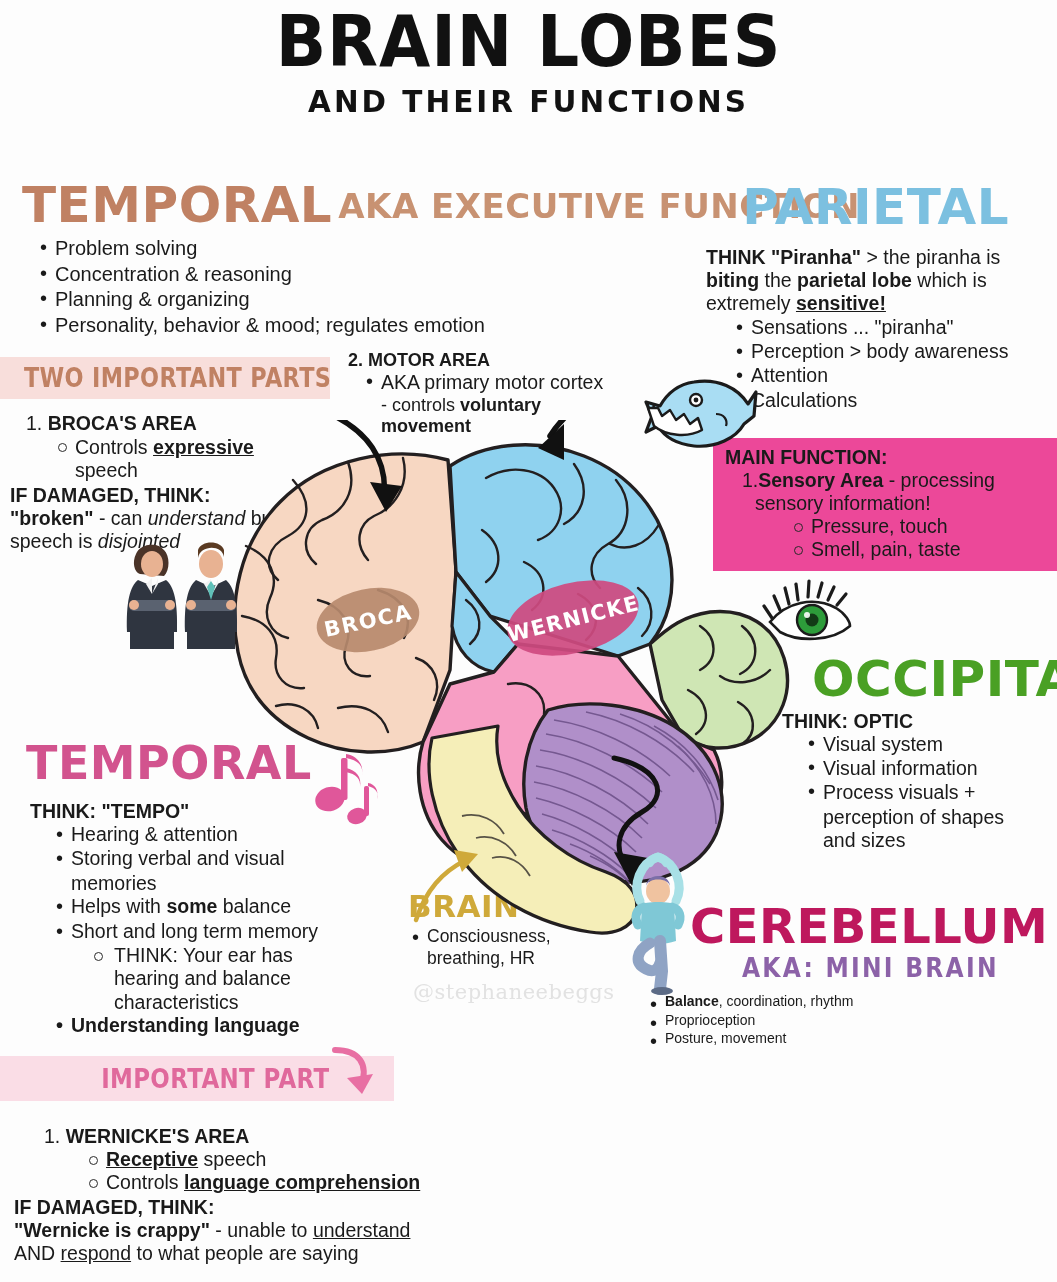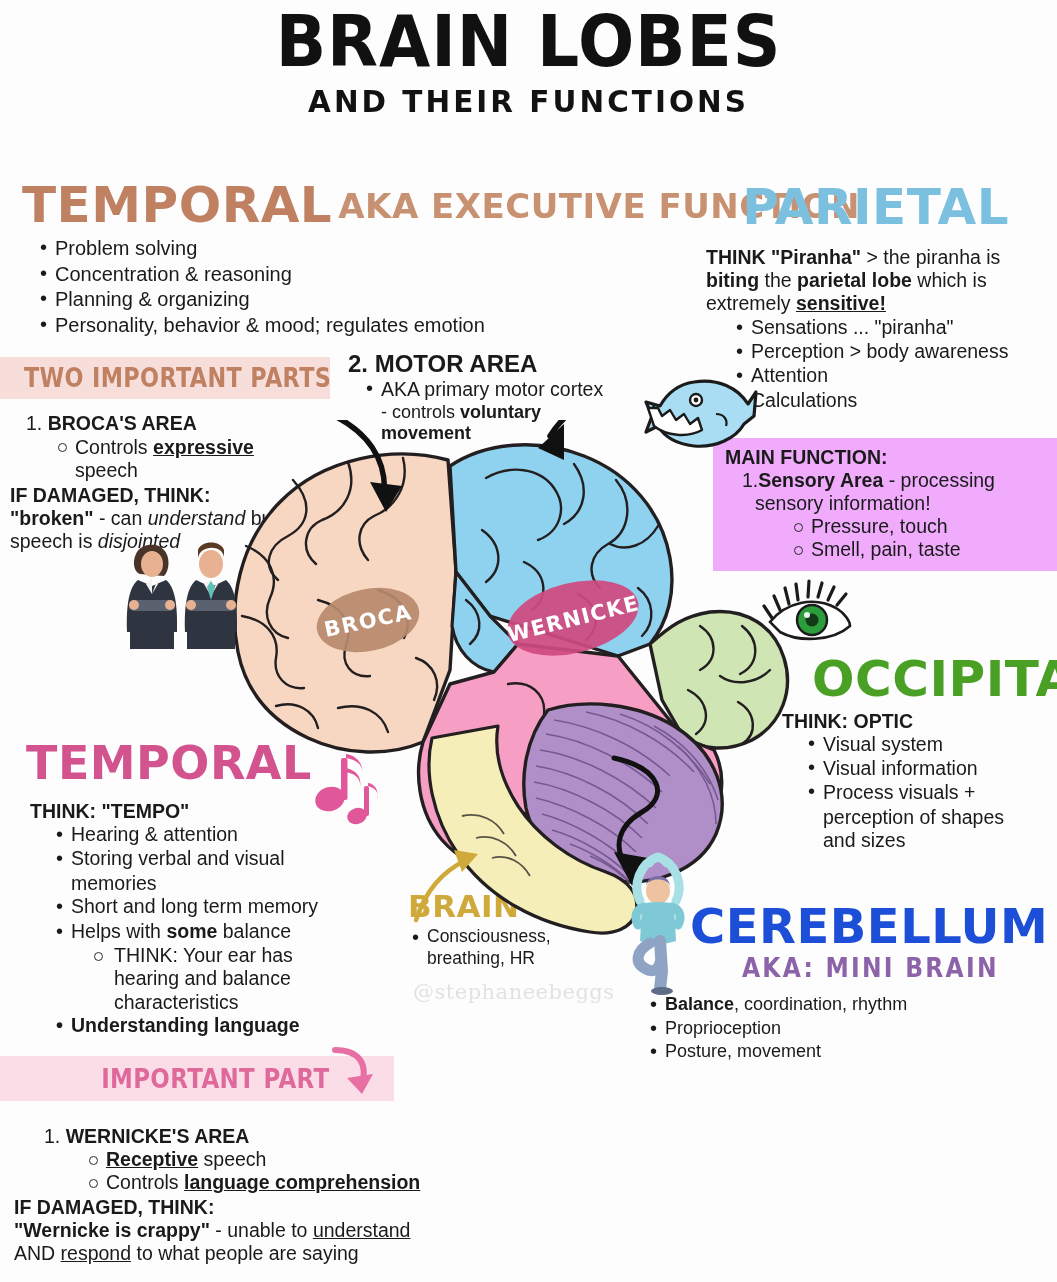--- a/index.html
+++ b/index.html
@@ -116,40 +116,40 @@
   #broca-block .sub::before {
     content: ""; position: absolute; left: 48px; top: 7px;
     width: 7px; height: 7px; border: 1.6px solid #2a2a2a; border-radius: 50%;
   }
   #broca-block .cont { padding-left: 65px; font-size: 19.5px; line-height:1.16; }
   #broca-block .dmg { font-size: 19.5px; font-weight: 700; margin-top: 3px; }
   #broca-block .dmgtxt { font-size: 19.5px; line-height: 1.17; }
 
   
   #motor-block { position: absolute; left: 348px; top: 350px; width: 260px; }
-  #motor-block .hd { font-size: 24px; font-weight: 700; }
+  #motor-block .hd { font-size: 18px; font-weight: 700; }
   #motor-block .li { font-size: 19.5px; line-height: 1.17; margin-left: 14px; }
   #motor-block .cont { margin-left: 33px; font-size: 18px; line-height: 1.17; }
 
   
   #parietal-head {
     position: absolute; right: 48px; top: 178px;
   }
   #parietal-head .name { font-size: 50px; color: #7cc0e0; }
   #parietal-text {
     position: absolute; left: 706px; top: 246px; width: 348px;
   }
   #parietal-text p { margin: 0; font-size: 19.5px; line-height: 1.19; }
   #parietal-text .li { font-size: 19.5px; margin-left: 26px; line-height: 1.2; }
 
   
   #main-function {
     position: absolute; left: 713px; top: 438px;
     width: 344px; padding: 8px 6px 10px 12px;
-    background: #f0abfc;
+    background: #ec4899;
     box-sizing: border-box;
   }
   #main-function .hd { font-size: 19.5px; font-weight: 700; }
   #main-function .one {
     font-size: 19.5px; padding-left: 17px; line-height: 1.17;
   }
   #main-function .one .sa { font-weight: 700; }
   #main-function .cont { padding-left: 30px; font-size: 19.5px; line-height: 1.17;}
   #main-function .sub {
     position: relative; padding-left: 86px; font-size: 19.5px; line-height: 1.2;
@@ -220,30 +220,30 @@
   #brainstem-text .li { font-size: 17.5px; line-height: 1.2; }
   #watermark {
     position: absolute; left: 413px; top: 980px;
     font-family: "DejaVu Serif", serif;
     font-size: 21px; color: #e2e2e2; letter-spacing: 0.5px;
     user-select: none;
   }
 
   
   #cerebellum-head { position: absolute; left: 690px; top: 898px; }
-  #cerebellum-head .name { font-size: 48px; color: #1d4ed8; }
+  #cerebellum-head .name { font-size: 48px; color: #be185d; }
   #cerebellum-aka {
     position: absolute; left: 742px; top: 953px;
     font-family: "DejaVu Sans", sans-serif;
     font-weight: 700; font-size: 26px; color: #8c62a8;
     letter-spacing: 2.5px; transform: scaleX(0.9); transform-origin: left center;
     white-space: nowrap;
   }
   #cerebellum-list { position: absolute; left: 646px; top: 993px; width: 400px; }
-  #cerebellum-list .li { font-size: 18px; line-height: 1.25; }
+  #cerebellum-list .li { font-size: 14px; line-height: 1.25; }
 
   
   #brain-svg { position: absolute; left: 218px; top: 420px; }
 
   
   #people { position: absolute; left: 124px; top: 532px; }
   #music-note { position: absolute; left: 312px; top: 752px; }
   #yoga { position: absolute; left: 618px; top: 845px; }
   #eye { position: absolute; left: 762px; top: 578px; }
   #piranha { position: absolute; left: 632px; top: 372px; }
@@ -340,24 +340,24 @@
   </div>
 
   <div id="temporal-head">
     <span class="lobe-head name">TEMPORAL</span>
   </div>
   <div id="temporal-text">
     <div class="hd">THINK: "TEMPO"</div>
     <div class="li">Hearing &amp; attention</div>
     <div class="li">Storing verbal and visual</div>
     <div class="cont">memories</div>
-    <div class="li">Short and long term memory</div>
     <div class="li">
       <span>Helps with </span><b>some</b><span> balance</span>
     </div>
+    <div class="li">Short and long term memory</div>
     <div class="sub">THINK: Your ear has</div>
     <div class="subcont">hearing and balance</div>
     <div class="subcont">characteristics</div>
     <div class="li bold">Understanding language</div>
   </div>
 
   <div id="important-banner">
     <span class="txt">IMPORTANT PART</span>
   </div>
 

